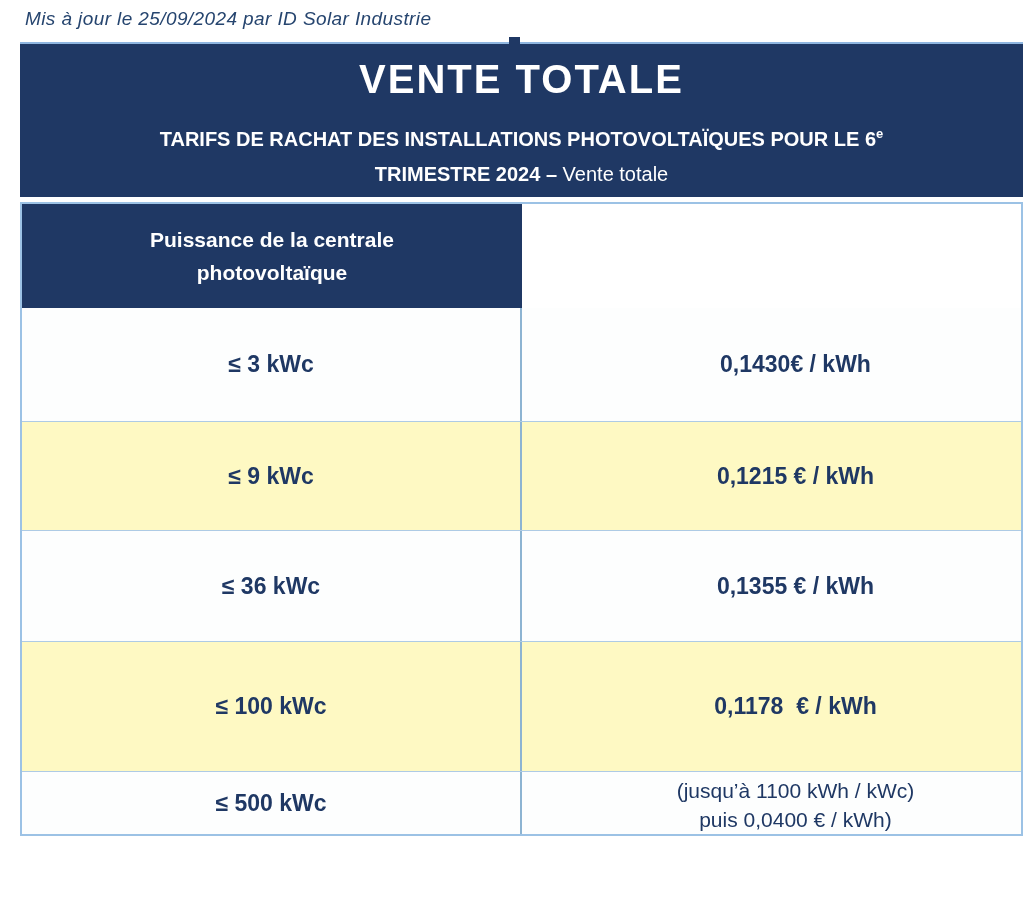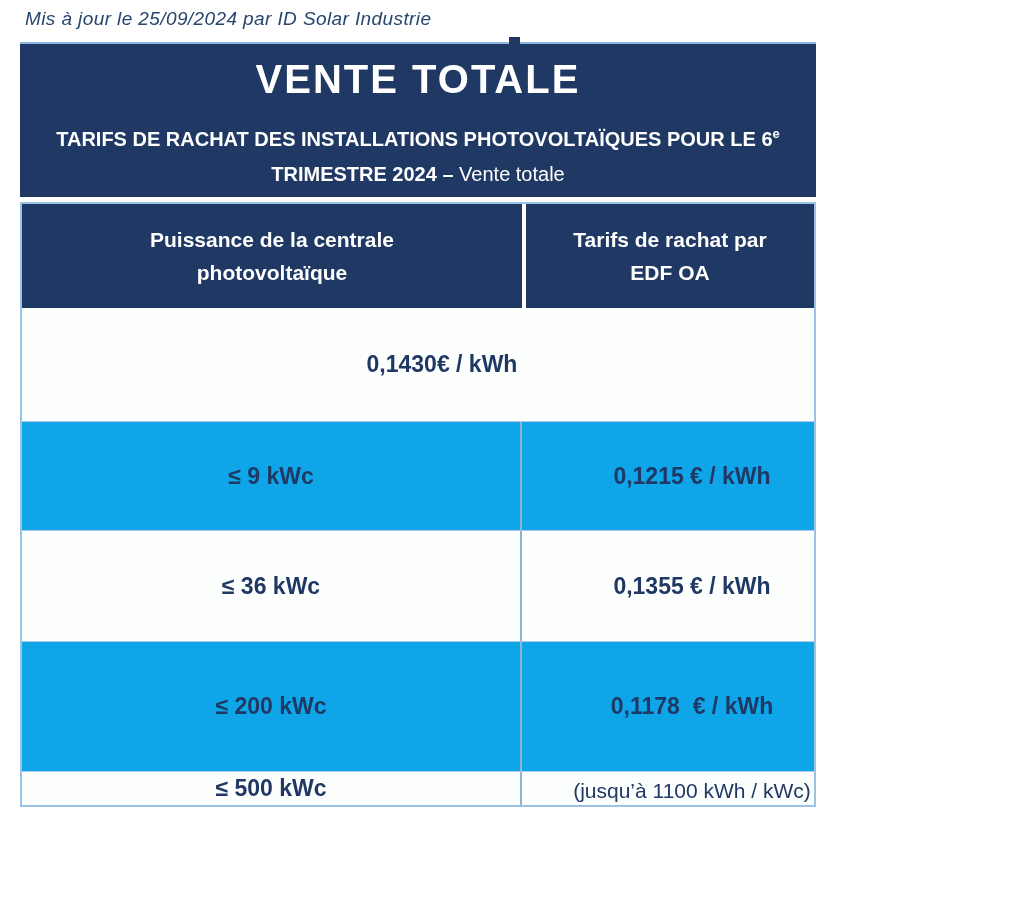--- a/index.html
+++ b/index.html
@@ -19,21 +19,21 @@
     font-style: italic;
     font-size: 19px;
     letter-spacing: 0.4px;
     color: #26456F;
   }
 
   
   .table-wrap {
     position: absolute;
     left: 20px; top: 42px;
-    width: 796px;
+    width: 1003px;
   }
 
   
   .banner {
     position: relative;
     background: #1F3864;
     border-top: 2px solid #8FB6E0;
     height: 155px;
     color: #ffffff;
     text-align: center;
@@ -92,21 +92,21 @@
     text-align: center;
   }
   .hdr-left { width: 500px; }
   .hdr-right { flex: 1; }
 
   .row {
     display: flex;
     background: #FDFEFE;
   }
   .row + .row { border-top: 1px solid #AECBE5; }
-  .row.alt { background: #0ea5e9; justify-content: flex-end; }
+  .row.alt { background: #fef9c3; justify-content: flex-end; }
   .row:nth-child(1) { height: 112px; }
   .row:nth-child(2) { height: 113px; }
   .row:nth-child(3) { height: 109px; }
   .row:nth-child(4) { height: 111px; }
   .row:nth-child(5) { height: 130px; }
 
   .cell {
     display: flex;
     flex-direction: column;
     justify-content: center;
@@ -151,54 +151,52 @@
 
   <div class="band-gap"></div>
 
   <div class="grid">
 
     <div class="header-row">
       <div class="hdr-cell hdr-left">
         <span>Puissance de la centrale</span>
         <span>photovoltaïque</span>
       </div>
-      <div class="hdr-cell hdr-right">
-        <span>Tarifs de rachat par</span>
-        <span>EDF OA</span>
-      </div>
     </div>
 
     <div class="row">
+      <div class="cell cell-left">≤ 3 kWc</div>
       <div class="cell cell-right">
         <span class="tarif-value">0,1430€ / kWh</span>
       </div>
     </div>
 
     <div class="row alt">
       <div class="cell cell-left">≤ 9 kWc</div>
       <div class="cell cell-right">
         <span class="tarif-value">0,1215 € / kWh</span>
       </div>
     </div>
 
     <div class="row">
       <div class="cell cell-left">≤ 36 kWc</div>
       <div class="cell cell-right">
         <span class="tarif-value">0,1355 € / kWh</span>
       </div>
     </div>
 
     <div class="row alt">
-      <div class="cell cell-left">≤ 200 kWc</div>
+      <div class="cell cell-left">≤ 100 kWc</div>
       <div class="cell cell-right">
         <span class="tarif-value">0,1178  € / kWh</span>
       </div>
     </div>
 
     <div class="row">
       <div class="cell cell-left">≤ 500 kWc</div>
       <div class="cell cell-right">
         <span class="tarif-note">(jusqu’à 1100 kWh / kWc)</span>
+        <span class="tarif-note" style="margin-top:0;">puis 0,0400 € / kWh)</span>
       </div>
     </div>
 
   </div>
 </div>
 
 </body></html>

